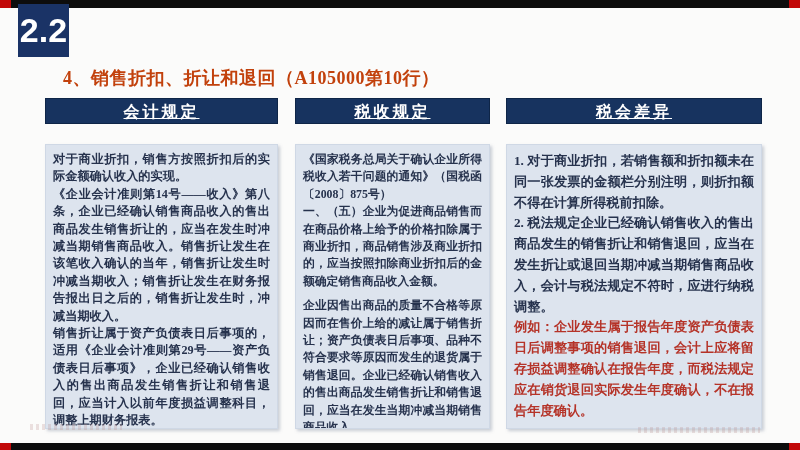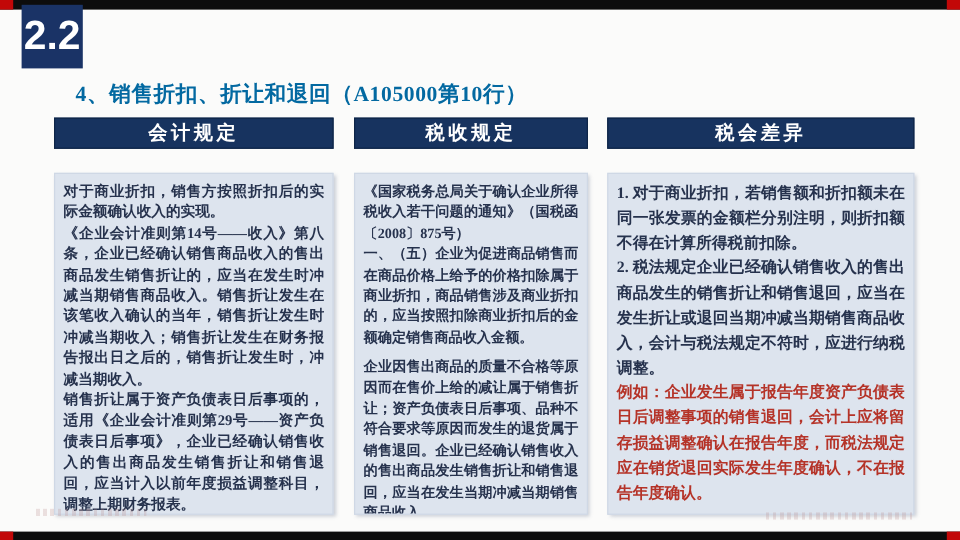--- a/index.html
+++ b/index.html
@@ -23,31 +23,31 @@
     font-weight:bold;font-size:34px;
     display:flex;align-items:center;justify-content:center;
   }
   .title{
     position:absolute;left:84px;top:21px;margin:0;
     font-size:22px;font-weight:700;color:#1f3864;letter-spacing:3px;
     font-family:"Liberation Sans","DejaVu Sans",sans-serif;
   }
   .subtitle{
     position:absolute;left:63px;top:66px;margin:0;
-    font-size:18px;font-weight:700;color:#0369a1;letter-spacing:0.5px;
+    font-size:18px;font-weight:700;color:#c2410c;letter-spacing:0.5px;
   }
   
   .col{position:absolute;top:98px;}
   .col.c1{left:45px;width:233px;}
   .col.c2{left:295px;width:195px;}
   .col.c3{left:506px;width:256px;}
   .col-header{
     height:26px;line-height:26px;background:#17335f;color:#ffffff;
     text-align:center;font-size:16px;font-weight:700;letter-spacing:3px;
-    border:1px solid #0e2547;box-sizing:border-box;
+    border:1px solid #0e2547;box-sizing:border-box;text-decoration:underline;
   }
   .col-body{
     margin-top:20px;background:#dde4ee;height:285px;box-sizing:border-box;
     padding:6px 7px 4px 7px;overflow:hidden;
     box-shadow:2px 2px 3px rgba(110,120,145,0.35);
     border:1px solid #cfd8e5;
   }
   .col-body p{margin:0;text-align:justify;color:#26324d;font-weight:600;}
   .c1 .col-body p{font-size:12.2px;line-height:17.4px;}
   .c2 .col-body p{font-size:11.8px;line-height:17.4px;}

